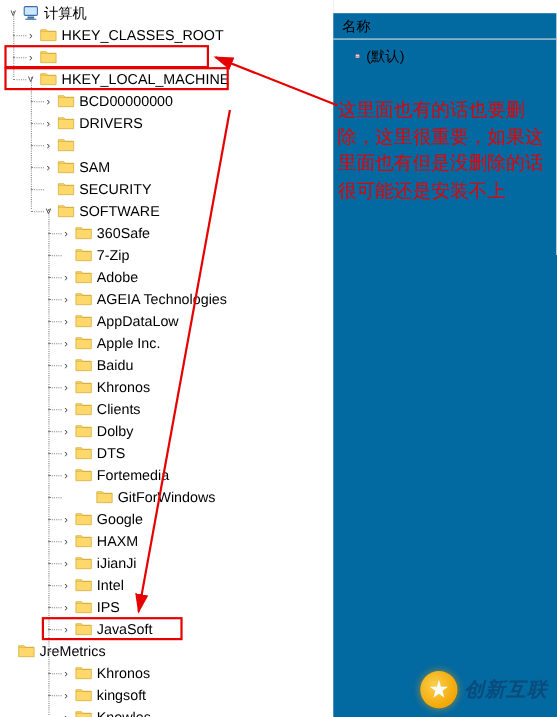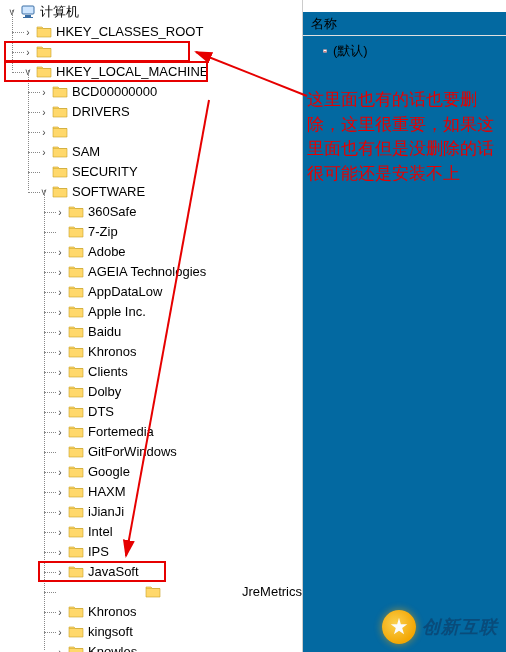--- a/index.html
+++ b/index.html
@@ -374,21 +374,21 @@
           <div class="hline" style="left: 44px; width: 12px; top: 10px;"></div>
           <span class="twisty">›</span>
           <span class="icon folder-icon">
             <svg viewBox="0 0 16 16">
               <path d="M1 3 h5 l1.5 1.5 H15 V13 H1 Z" fill="#ffd86b" stroke="#c9a227" stroke-width="0.6"></path>
               <path d="M1 4.5 H15" stroke="#c9a227" stroke-width="0.5"></path>
             </svg>
           </span>
           <span class="label">Fortemedia</span>
         </div>
-        <div class="node" style="padding-left: 52px;">
+        <div class="node" style="padding-left: 71px;">
           <div class="hline" style="left: 44px; width: 12px; top: 10px;"></div>
           <span class="twisty none"></span>
           <span class="icon folder-icon">
             <svg viewBox="0 0 16 16">
               <path d="M1 3 h5 l1.5 1.5 H15 V13 H1 Z" fill="#ffd86b" stroke="#c9a227" stroke-width="0.6"></path>
               <path d="M1 4.5 H15" stroke="#c9a227" stroke-width="0.5"></path>
             </svg>
           </span>
           <span class="label">GitForWindows</span>
         </div>
@@ -451,21 +451,21 @@
           <div class="hline" style="left: 44px; width: 12px; top: 10px;"></div>
           <span class="twisty">›</span>
           <span class="icon folder-icon">
             <svg viewBox="0 0 16 16">
               <path d="M1 3 h5 l1.5 1.5 H15 V13 H1 Z" fill="#ffd86b" stroke="#c9a227" stroke-width="0.6"></path>
               <path d="M1 4.5 H15" stroke="#c9a227" stroke-width="0.5"></path>
             </svg>
           </span>
           <span class="label">JavaSoft</span>
         </div>
-        <div class="node" style="padding-left: 52px; justify-content: space-between;">
+        <div class="node" style="">
           <div class="hline" style="left: 44px; width: 12px; top: 10px;"></div>
           <span class="twisty none"></span>
           <span class="icon folder-icon">
             <svg viewBox="0 0 16 16">
               <path d="M1 3 h5 l1.5 1.5 H15 V13 H1 Z" fill="#ffd86b" stroke="#c9a227" stroke-width="0.6"></path>
               <path d="M1 4.5 H15" stroke="#c9a227" stroke-width="0.5"></path>
             </svg>
           </span>
           <span class="label">JreMetrics</span>
         </div>

